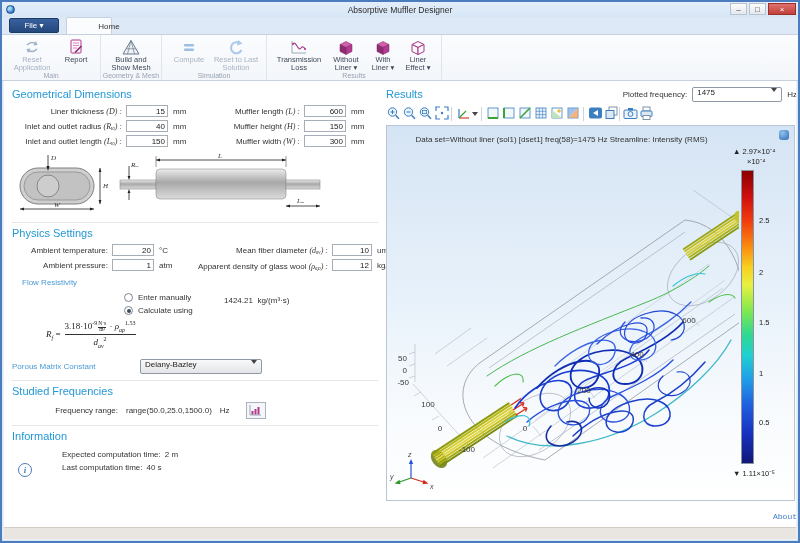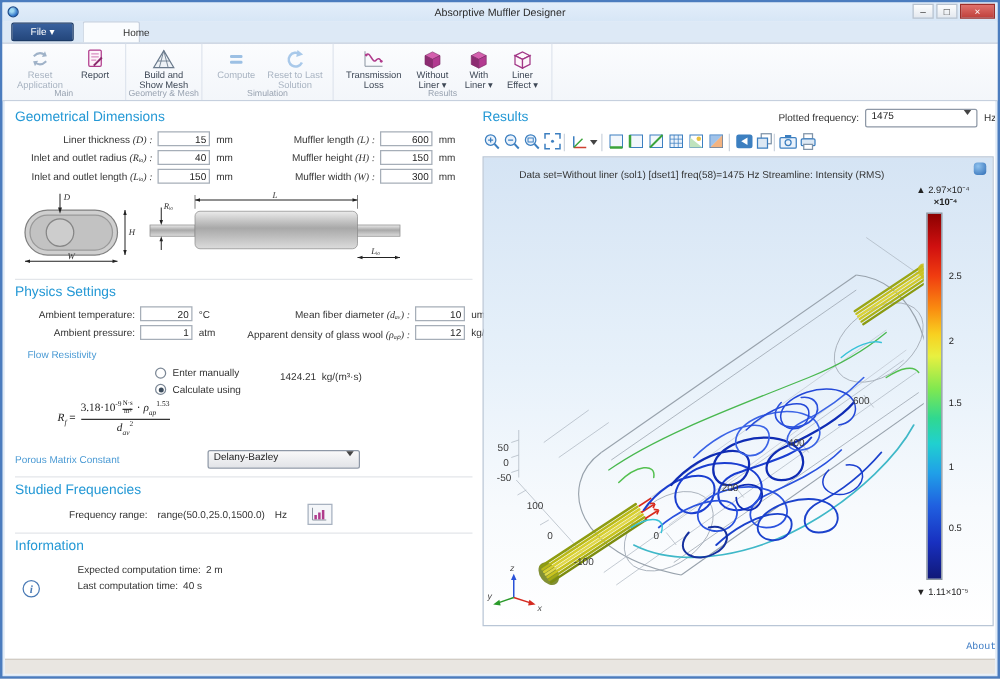--- a/index.html
+++ b/index.html
@@ -65,21 +65,21 @@
   .rheader{display:flex;align-items:center;}
   .rcontrols{margin-left:auto;display:flex;align-items:center;gap:5px;font-size:8px;color:#333;}
   .freqselect{width:90px;background:#fff;}
   .gtoolbar{margin-top:3px;height:18px;}
   .canvas{margin-top:2px;position:relative;width:409px;height:376px;border:1px solid #b9c6d6;box-sizing:border-box;background:linear-gradient(#d5e4f4,#e7f1fa 45%,#f7fafd 75%,#fff);overflow:hidden;}
   .plottitle{position:absolute;top:9px;left:8px;right:66px;text-align:center;font-size:8px;color:#333;}
   .gmenu{position:absolute;top:4px;right:5px;width:10px;height:10px;border-radius:3px;background:radial-gradient(circle at 35% 30%,#8fc2ee,#2f6cb5);}
   .plotsvg{position:absolute;left:0;top:0;}
   .cbar{position:absolute;left:346px;top:20px;width:60px;font-size:7.5px;color:#222;}
   .cbar .cmax{position:absolute;left:0;top:0;white-space:nowrap;}
-  .cbar .cscale{position:absolute;left:14px;top:10px;font-weight:bold;}
+  .cbar .cscale{position:absolute;left:14px;top:10px;}
   .cbar .bar{position:absolute;left:8px;top:24px;width:13px;height:294px;border:1px solid #8a949e;box-sizing:border-box;background:linear-gradient(#8b0000 0%,#d01010 9%,#f03c10 17%,#fa8c10 26%,#f8d020 33%,#e8f040 39%,#80e850 48%,#30d890 56%,#20d0d0 63%,#20a0e8 71%,#2060e0 80%,#1830c0 90%,#101878 100%);}
   .cbar .ctick{position:absolute;left:26px;}
   .cbar .cmin{position:absolute;left:0;top:322px;white-space:nowrap;}
   .aboutrow{margin-top:5px;text-align:right;font-family:Liberation Mono, monospace;}
   .about{font-size:8px;color:#3e7cc4;text-decoration:none;}
   .statusbar{position:absolute;left:2px;right:2px;bottom:2px;height:12px;background:#e9e6e1;border-top:1px solid #d2ccc4;box-sizing:border-box;}
   svg text{font-family:"Liberation Sans",sans-serif;}
   svg .dimlab{font:italic 7px "Liberation Serif",serif;fill:#333;}
 </style>
 </head>
@@ -323,21 +323,21 @@
                 <span class="ubar"></span>
                 <span>m²</span>
               </span> <span>·</span> <span class="it">ρ</span><sub class="it">ap</sub><sup>1.53</sup></span>
           <span class="fbar"></span>
           <span class="den"><span class="it">d</span><sub class="it">av</sub><sup>2</sup></span>
         </span>
       </div>
 
       <div class="porous">
         <span class="plab">Porous Matrix Constant</span>
-        <div class="select" style="width:122px;margin-left:26px">
+        <div class="select" style="width:122px;">
           <span>Delany-Bazley</span>
           <span class="caret"></span>
         </div>
       </div>
 
       <hr class="hsep">
       <h2 class="sect">Studied Frequencies</h2>
       <div class="freqrow">
         <span class="lab">Frequency range:</span>
         <span>range(50.0,25.0,1500.0)</span>

